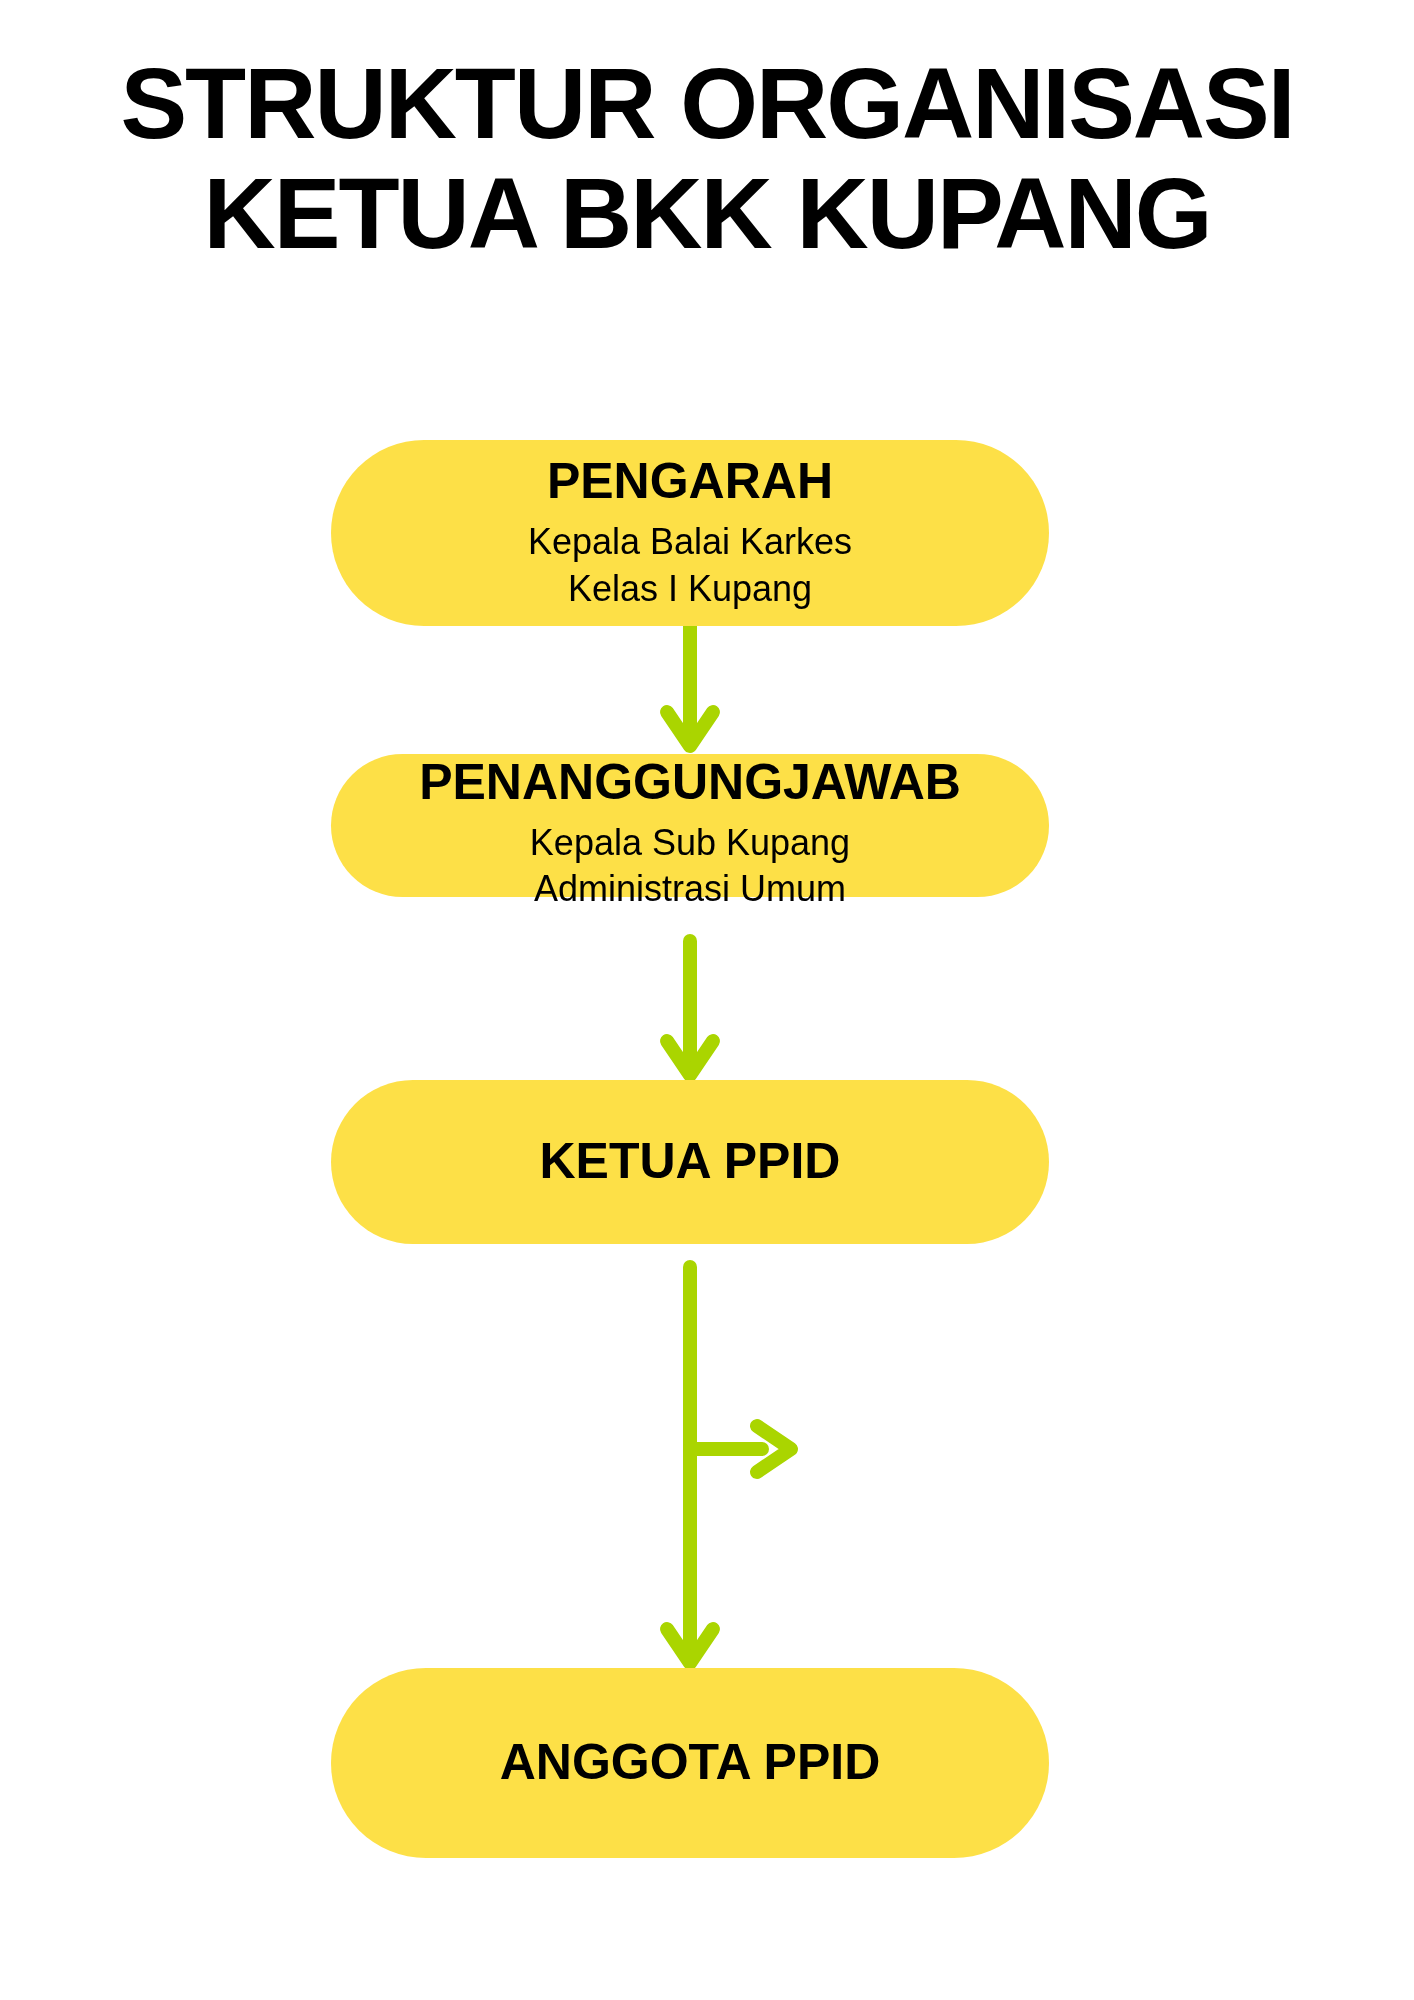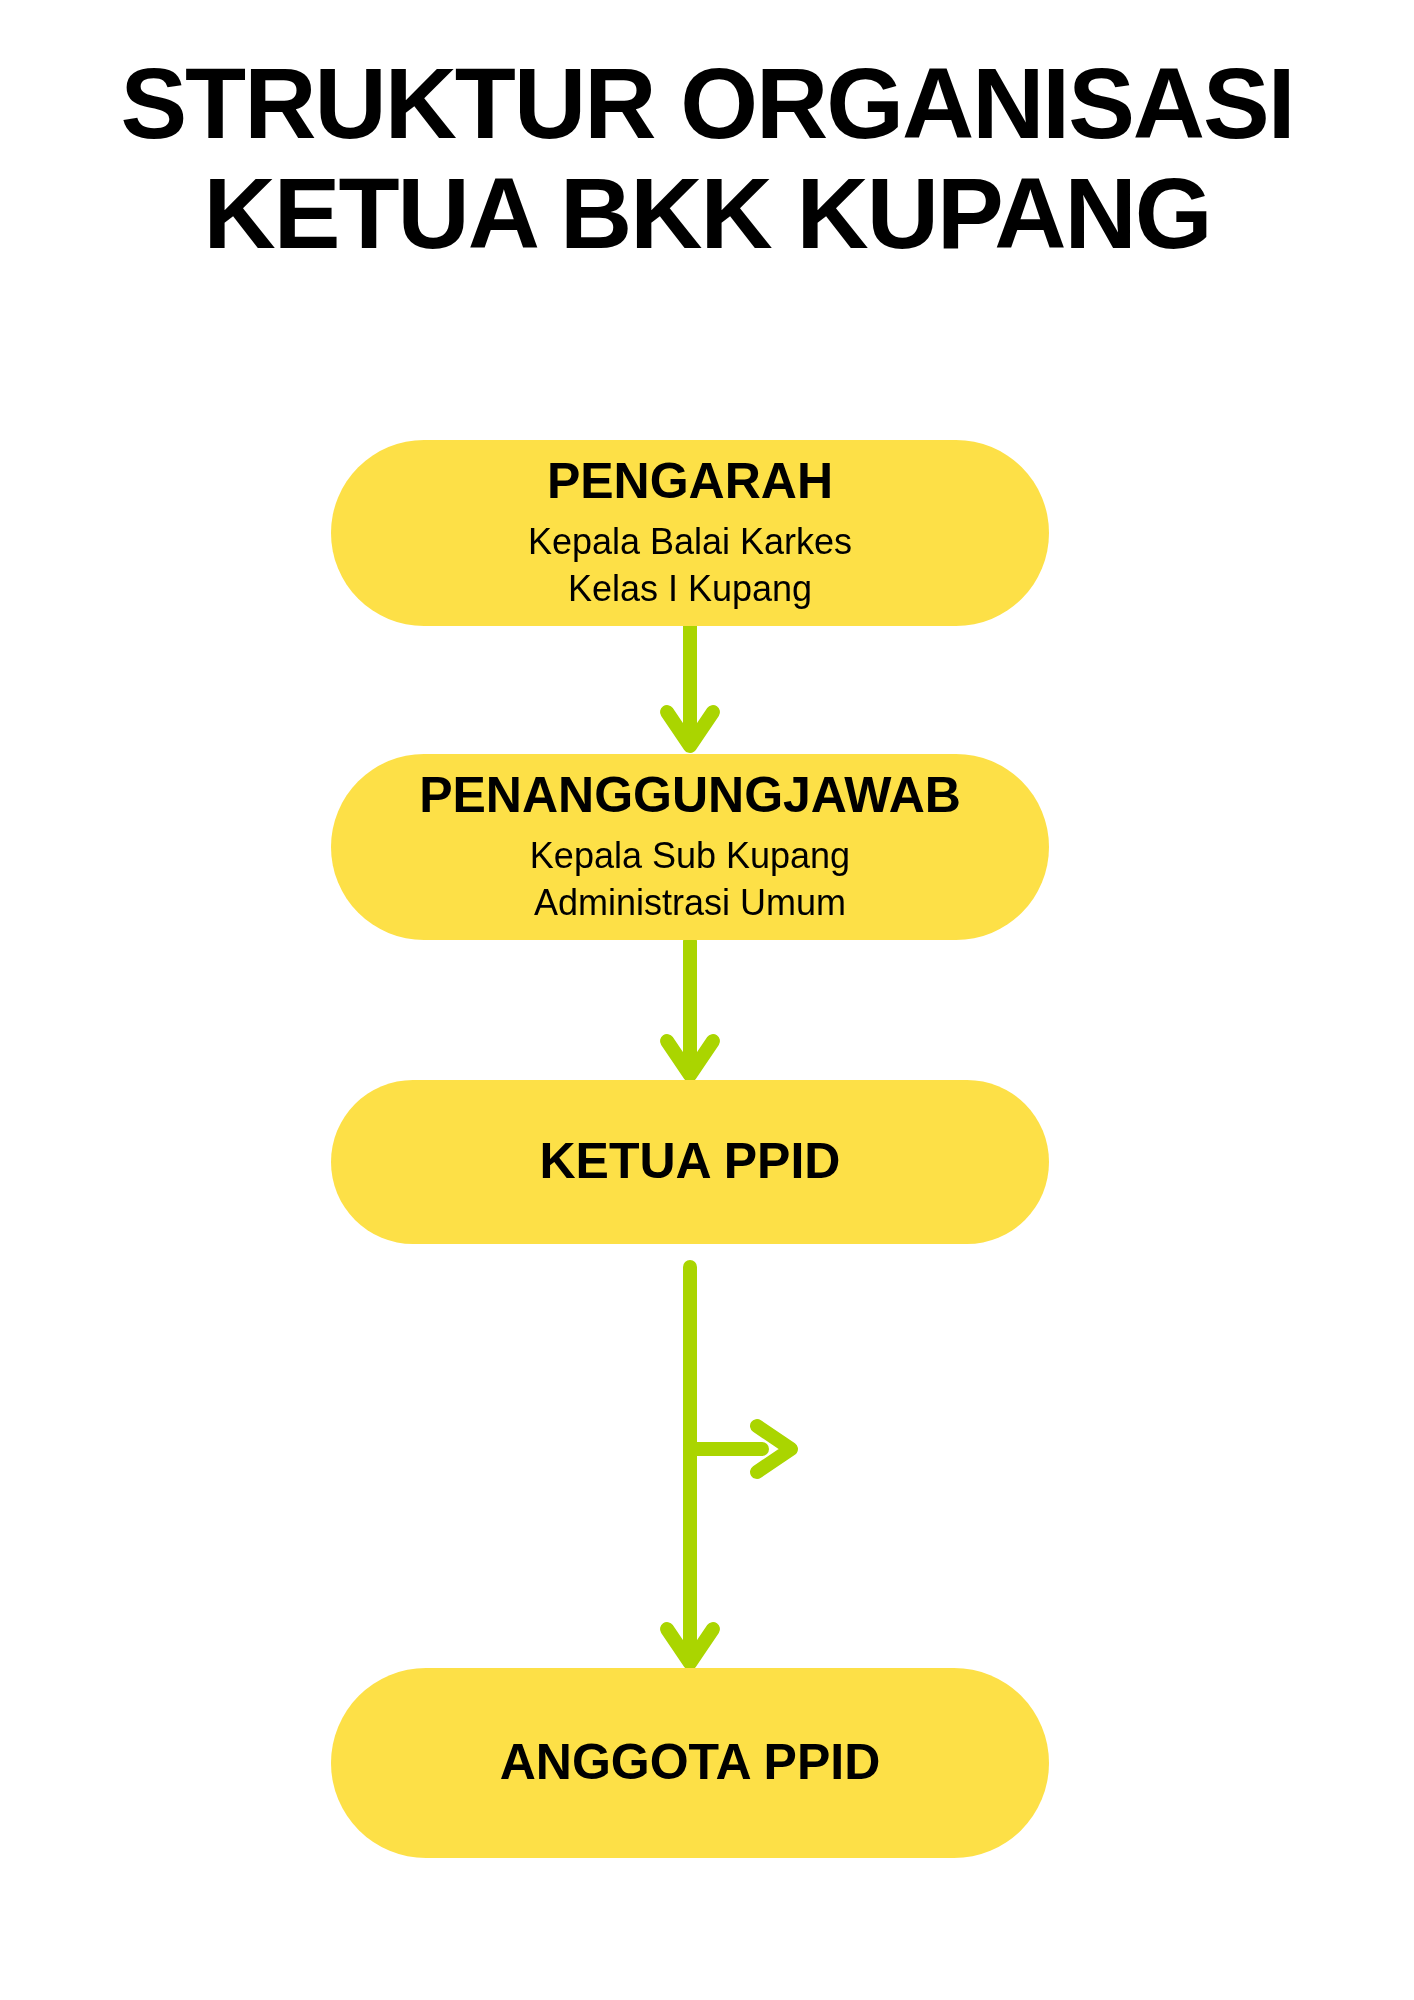--- a/index.html
+++ b/index.html
@@ -43,21 +43,21 @@
     line-height: 1.15;
     letter-spacing: 0px;
   }
   .node-sub {
     font-size: 36px;
     line-height: 1.3;
     margin-top: 8px;
     font-weight: normal;
   }
   #node-pengarah        { left: 331px; top: 440px;  width: 718px; height: 186px; }
-  #node-penanggungjawab { left: 331px; top: 754px;  width: 718px; height: 186px; }
+  #node-penanggungjawab { left: 331px; top: 754px;  width: 718px; height: 143px; justify-content: space-between; }
   #node-ketua           { left: 331px; top: 1080px; width: 718px; height: 164px; }
   #node-sekretaris      { left: 800px; top: 1357px; width: 607px; height: 184px; border-radius: 92px; }
   #node-anggota         { left: 331px; top: 1668px; width: 718px; height: 190px; border-radius: 95px; text-align: center; }
   .edges-svg {
     position: absolute;
     left: 0; top: 0;
     width: 1414px;
     height: 2000px;
     pointer-events: none;
   }

